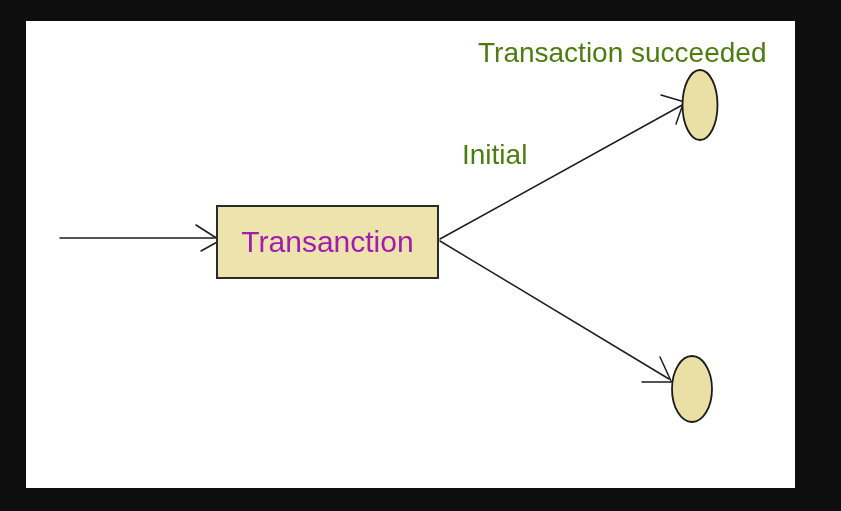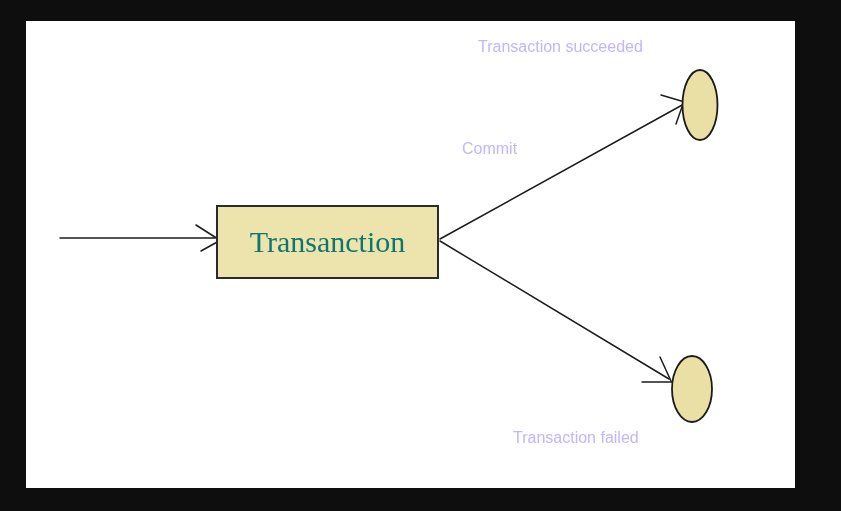--- a/index.html
+++ b/index.html
@@ -28,28 +28,27 @@
     left: 216px; top: 205px;
     width: 219px; height: 70px;
     background: #ede3ad;
     border: 2px solid #2b2b2b;
     display: flex;
     align-items: center;
     justify-content: center;
   }
   .node-rect .label {
     font-size: 30px;
-    color: #0f766e;
+    color: #a21caf;
     white-space: nowrap;
-    font-family: Liberation Serif, serif;
   }
   .diagram-label {
     position: absolute;
-    color: #c4b5fd;
-    font-size: 16px;
+    color: #4d7c0f;
+    font-size: 28px;
     line-height: 1.1;
     white-space: nowrap;
   }
   #label-succeeded { left: 478px; top: 38px; }
   #label-commit    { left: 462px; top: 140px; }
   #label-initial   { left: 56px;  top: 246px; }
   #label-rollback  { left: 456px; top: 311px; }
   #label-failed    { left: 513px; top: 429px; }
 </style>
 </head>
@@ -80,15 +79,14 @@
 
     <ellipse cx="700" cy="105" rx="17.5" ry="35" stroke-width="1.8" fill="#eadfa5"></ellipse>
     <ellipse cx="692" cy="389" rx="20" ry="33" stroke-width="1.8" fill="#eadfa5"></ellipse>
   </svg>
 
   <div class="node-rect">
     <span class="label">Transanction</span>
   </div>
 
   <div id="label-succeeded" class="diagram-label">Transaction succeeded</div>
-  <div id="label-commit" class="diagram-label">Commit</div>
-  <div id="label-failed" class="diagram-label">Transaction failed</div>
+  <div id="label-commit" class="diagram-label">Initial</div>
 </div>
 
 </body></html>

